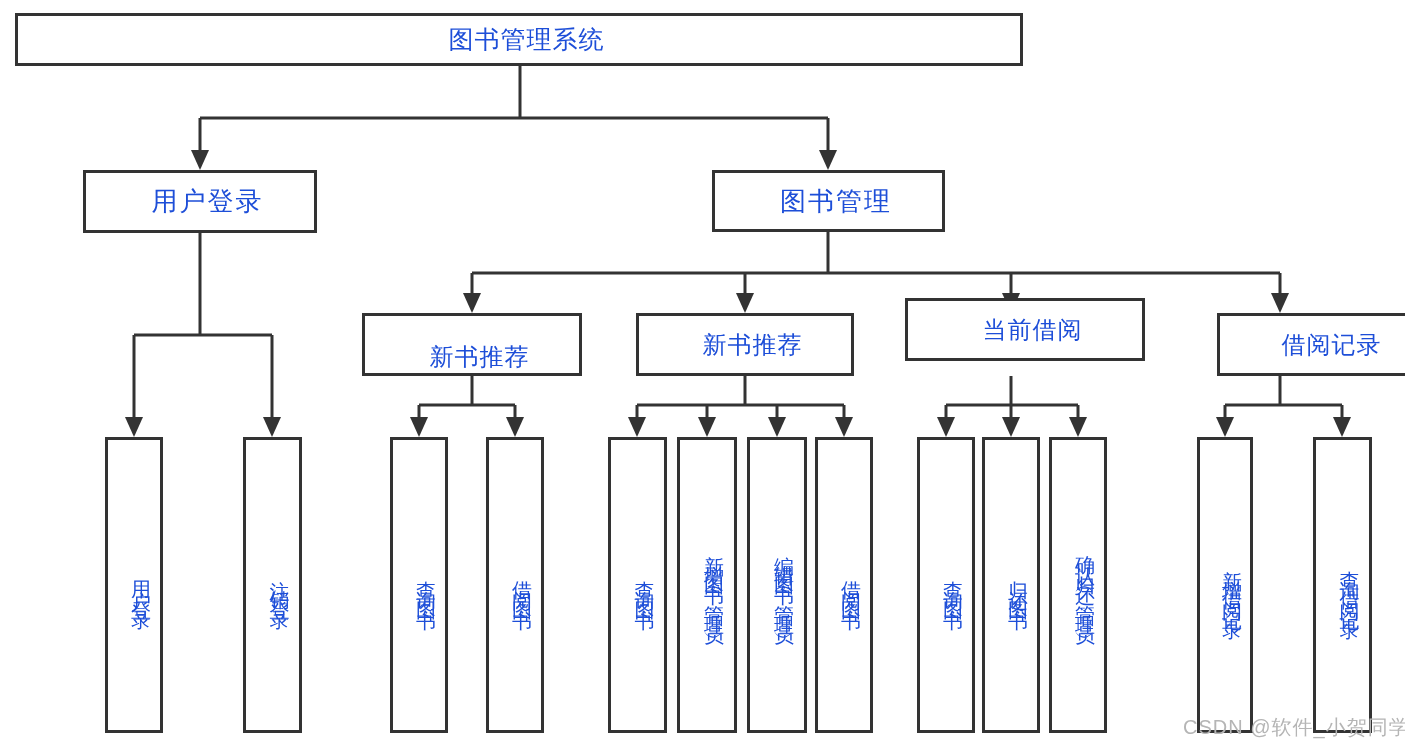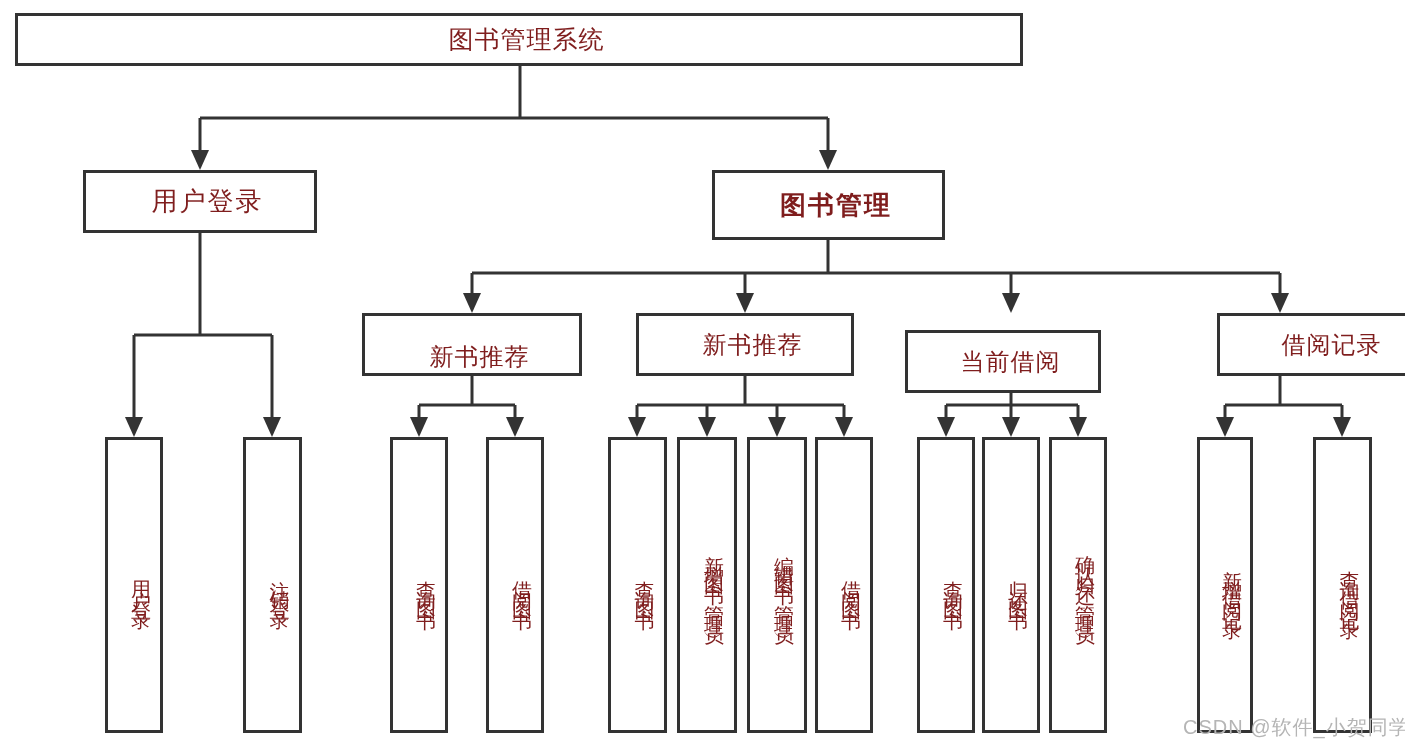--- a/index.html
+++ b/index.html
@@ -17,21 +17,21 @@
     z-index: 1;
   }
   .box {
     position: absolute;
     box-sizing: border-box;
     background: #ffffff;
     border: 3px solid #333333;
     display: flex;
     align-items: center;
     justify-content: center;
-    color: #7f1d1d;
+    color: #1d4ed8;
     z-index: 2;
     padding-left: 15px;
   }
   .lvl1 { font-size: 25px; letter-spacing: 1px; }
   .lvl2 { font-size: 26px; letter-spacing: 2px; }
   .lvl3 { font-size: 24px; letter-spacing: 1px; }
   .leaf .vlabel {
     writing-mode: vertical-rl;
     text-orientation: mixed;
     font-size: 20px;
@@ -110,31 +110,31 @@
       <polygon points="1333,417 1351,417 1342,437" fill="#333333"></polygon>
     </svg>
 
   <div class="box lvl1" style="left:15px; top:13px; width:1008px; height:53px;">
     <span>图书管理系统</span>
   </div>
 
   <div class="box lvl2" style="left:83px; top:170px; width:234px; height:63px;">
     <span>用户登录</span>
   </div>
-  <div class="box lvl2" style="left:712px; top:170px; width:233px; height:70px;font-weight:bold;">
+  <div class="box lvl2" style="left:712px; top:170px; width:233px; height:62px;">
     <span>图书管理</span>
   </div>
 
   <div class="box lvl3" style="left:362px; top:313px; width:220px; height:63px;align-items:flex-end;">
     <span>新书推荐</span>
   </div>
   <div class="box lvl3" style="left:636px; top:313px; width:218px; height:63px;">
     <span>新书推荐</span>
   </div>
-  <div class="box lvl3" style="left:905px; top:330px; width:196px; height:63px;">
+  <div class="box lvl3" style="left:905px; top:298px; width:240px; height:63px;">
     <span>当前借阅</span>
   </div>
   <div class="box lvl3" style="left:1217px; top:313px; width:214px; height:63px;">
     <span>借阅记录</span>
   </div>
 
   <div class="box leaf" style="left:105px; top:437px; width:58px; height:296px;">
     <span class="vlabel">用户登录</span>
   </div>
   <div class="box leaf" style="left:243px; top:437px; width:59px; height:296px;">

